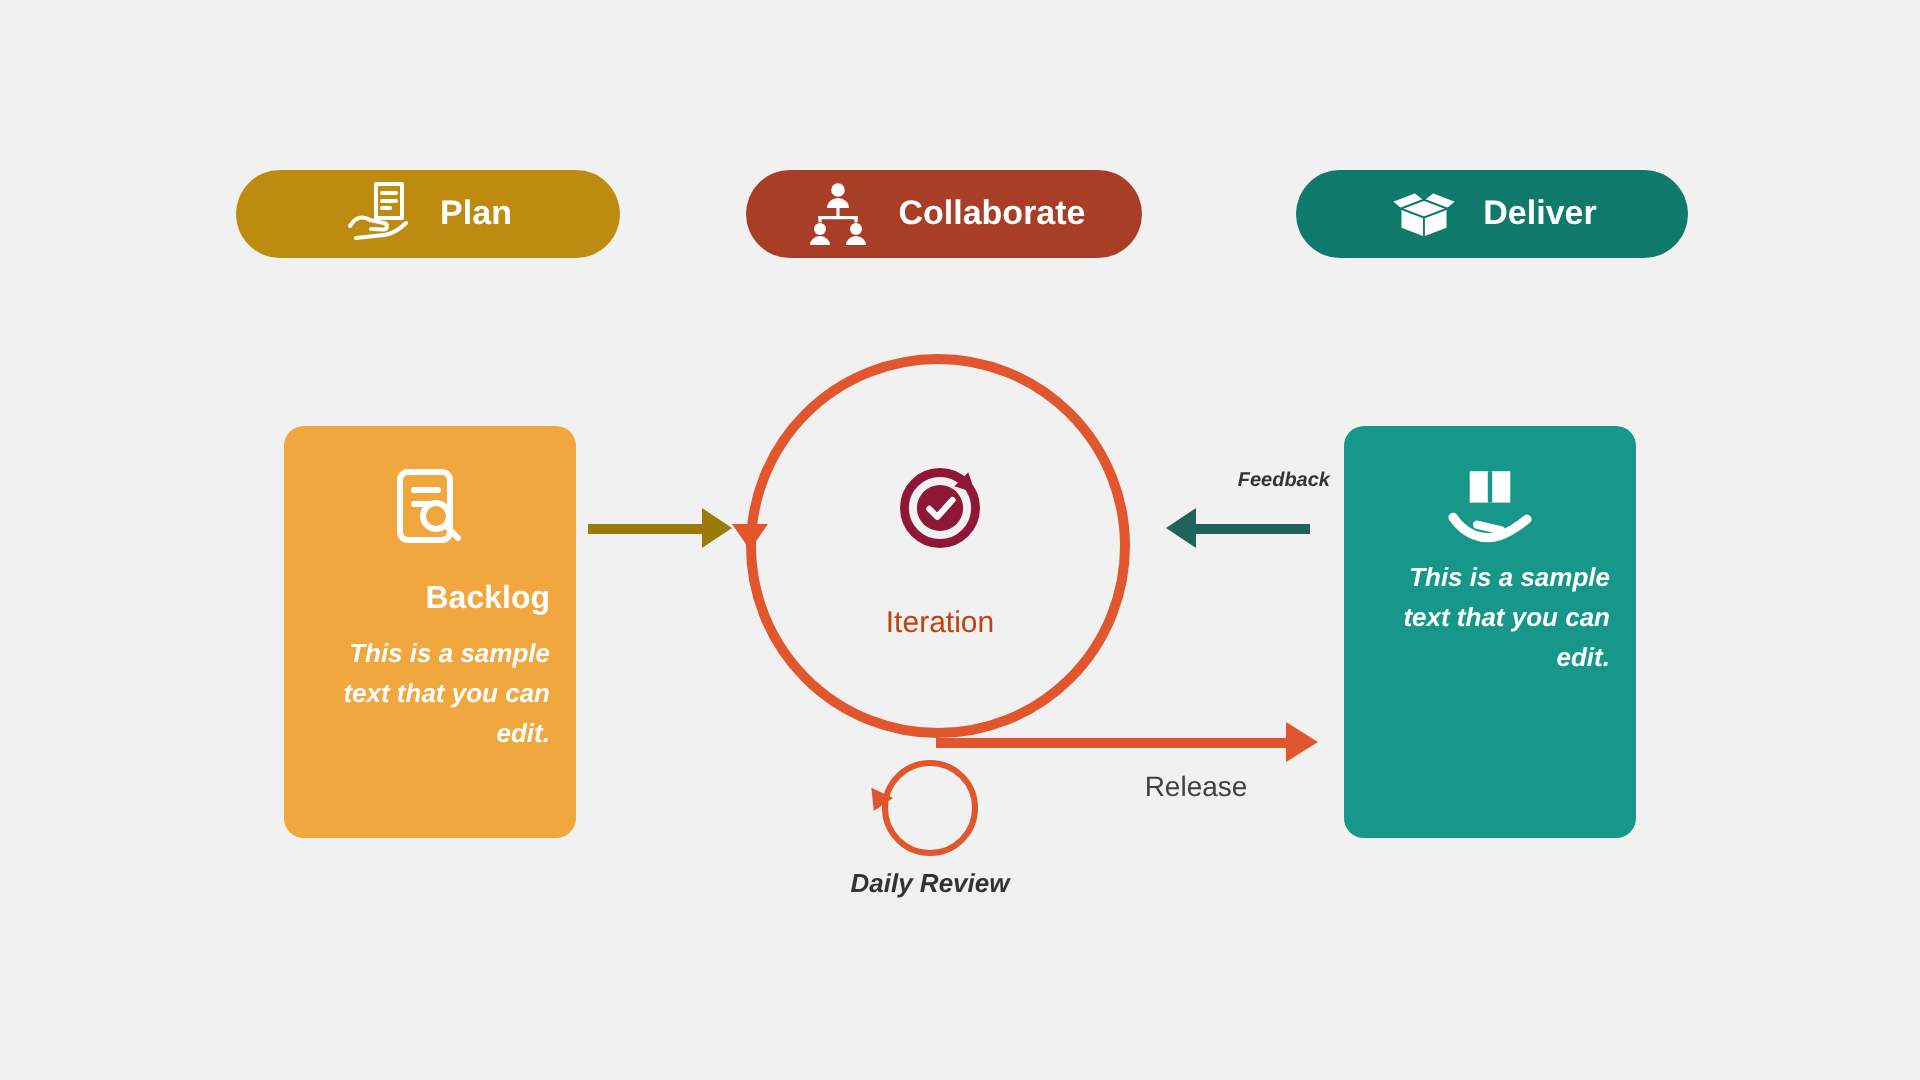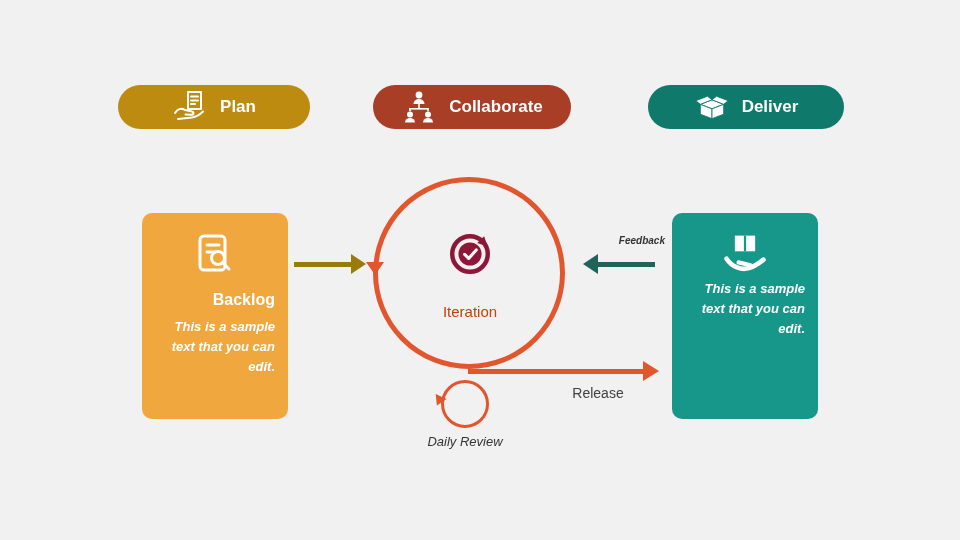--- a/index.html
+++ b/index.html
@@ -79,21 +79,21 @@
     position:absolute;left:441px;top:380px;width:48px;height:48px;
     border:3px solid #E2562D;border-radius:50%;box-sizing:border-box;
   }
   .small-head{
     position:absolute;left:433px;top:396px;width:0;height:0;
     border-left:6px solid transparent;border-right:6px solid transparent;
     border-top:10px solid #E2562D;transform:rotate(25deg);
   }
   .dr-label{
     position:absolute;left:404px;top:434px;width:122px;text-align:center;
-    font-size:13px;font-weight:400;font-style:italic;color:#333;
+    font-size:13px;font-weight:700;font-style:italic;color:#333;
   }
 </style>
 </head>
 <body>
 
 <div class="slide">
 
 
   <div class="pill pill-plan" style="background: rgb(189, 139, 16);">
     <span class="ic">

